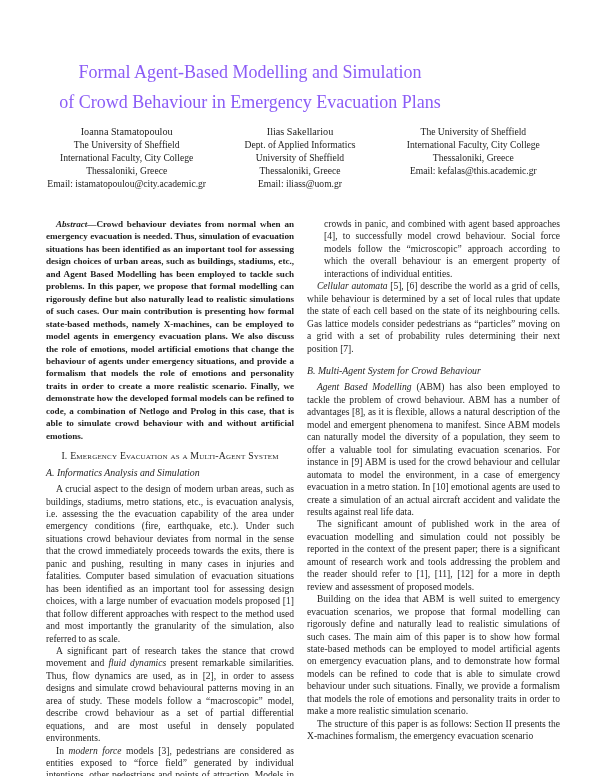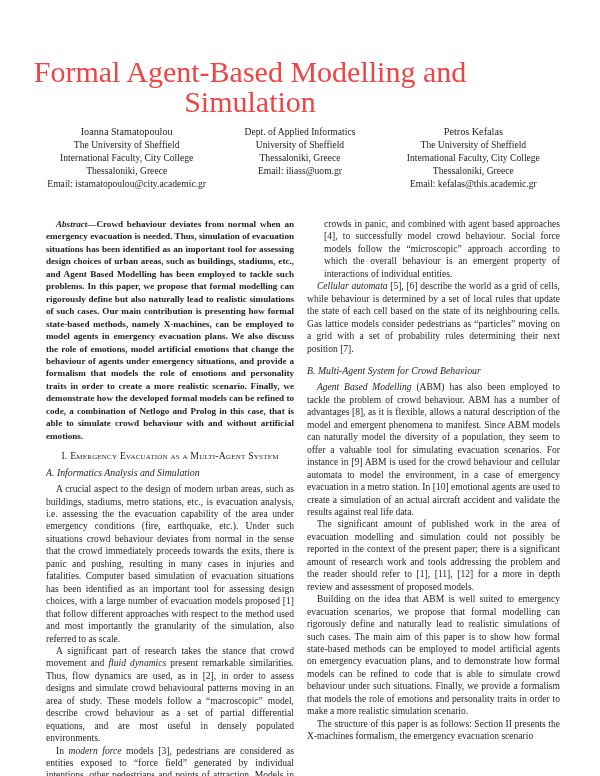--- a/index.html
+++ b/index.html
@@ -1,55 +1,56 @@
 <!DOCTYPE html>
 <html><head>
 <meta charset="utf-8">
 <style>
   html, body { margin: 0; padding: 0; background: #ffffff; }
   body { width: 600px; height: 776px; position: relative; overflow: hidden; color: #1a1a1a; font-family: "Liberation Serif", "DejaVu Serif", serif; }
-  .title { position: absolute; top: 57px; left: 0; width: 500px; text-align: center; font-size: 30px; line-height: 30px; color: #ef4444; }
+  .title { position: absolute; top: 57px; left: 0; width: 500px; text-align: center; font-size: 18px; line-height: 30px; color: #8b5cf6; }
   .authors { position: absolute; top: 125px; left: 40px; width: 520px; display: flex; justify-content: space-between; }
   .author { width: 175px; text-align: center; font-size: 9.6px; line-height: 13px; color: #222; }
   .author .name { font-size: 10.2px; }
   .col { position: absolute; top: 218px; font-size: 9.55px; line-height: 12.45px; text-align: justify; color: #1e1e1e; }
   .col.left { left: 46px; width: 248px; }
   .col.right { left: 307px; width: 253px; }
   .col p { margin: 0; text-indent: 10px; }
   .col p.noindent { text-indent: 0; margin-left: 17px; }
   .abstract { font-weight: bold; font-size: 9.1px; line-height: 12.45px; text-indent: 10px; margin: 0; }
   .abstract .label { font-style: italic; font-weight: bold; }
   .section { margin: 8px 0 4px 0; font-size: 9.8px; letter-spacing: 0.2px; text-align: center; text-indent: 0; }
   .section .sc { font-variant: small-caps; }
   .subsection { margin: 3px 0 4px 0; font-style: italic; font-size: 9.8px; text-indent: 0; }
   em { font-style: italic; }
 </style>
 </head>
 <body>
 
 <div class="title">
   <div>Formal Agent-Based Modelling and Simulation</div>
+  <div>of Crowd Behaviour in Emergency Evacuation Plans</div>
 </div>
 
 <div class="authors">
   <div class="author">
     <div class="name">Ioanna Stamatopoulou</div>
     <div>The University of Sheffield</div>
     <div>International Faculty, City College</div>
     <div>Thessaloniki, Greece</div>
     <div>Email: istamatopoulou@city.academic.gr</div>
   </div>
   <div class="author">
+    <div class="name">Ilias Sakellariou</div>
     <div>Dept. of Applied Informatics</div>
     <div>University of Sheffield</div>
     <div>Thessaloniki, Greece</div>
     <div>Email: iliass@uom.gr</div>
   </div>
   <div class="author">
-    <div class="name">Petros Kefalas</div>
     <div>The University of Sheffield</div>
     <div>International Faculty, City College</div>
     <div>Thessaloniki, Greece</div>
     <div>Email: kefalas@this.academic.gr</div>
   </div>
 </div>
 
 <div class="col left">
   <p class="abstract"><span class="label">Abstract</span><span>—Crowd behaviour deviates from normal when an emergency evacuation is needed. Thus, simulation of evacuation situations has been identified as an important tool for assessing design choices of urban areas, such as buildings, stadiums, etc., and Agent Based Modelling has been employed to tackle such problems. In this paper, we propose that formal modelling can rigorously define but also naturally lead to realistic simulations of such cases. Our main contribution is presenting how formal state-based methods, namely X-machines, can be employed to model agents in emergency evacuation plans. We also discuss the role of emotions, model artificial emotions that change the behaviour of agents under emergency situations, and provide a formalism that models the role of emotions and personality traits in order to create a more realistic scenario. Finally, we demonstrate how the developed formal models can be refined to code, a combination of Netlogo and Prolog in this case, that is able to simulate crowd behaviour with and without artificial emotions.</span></p>
 

